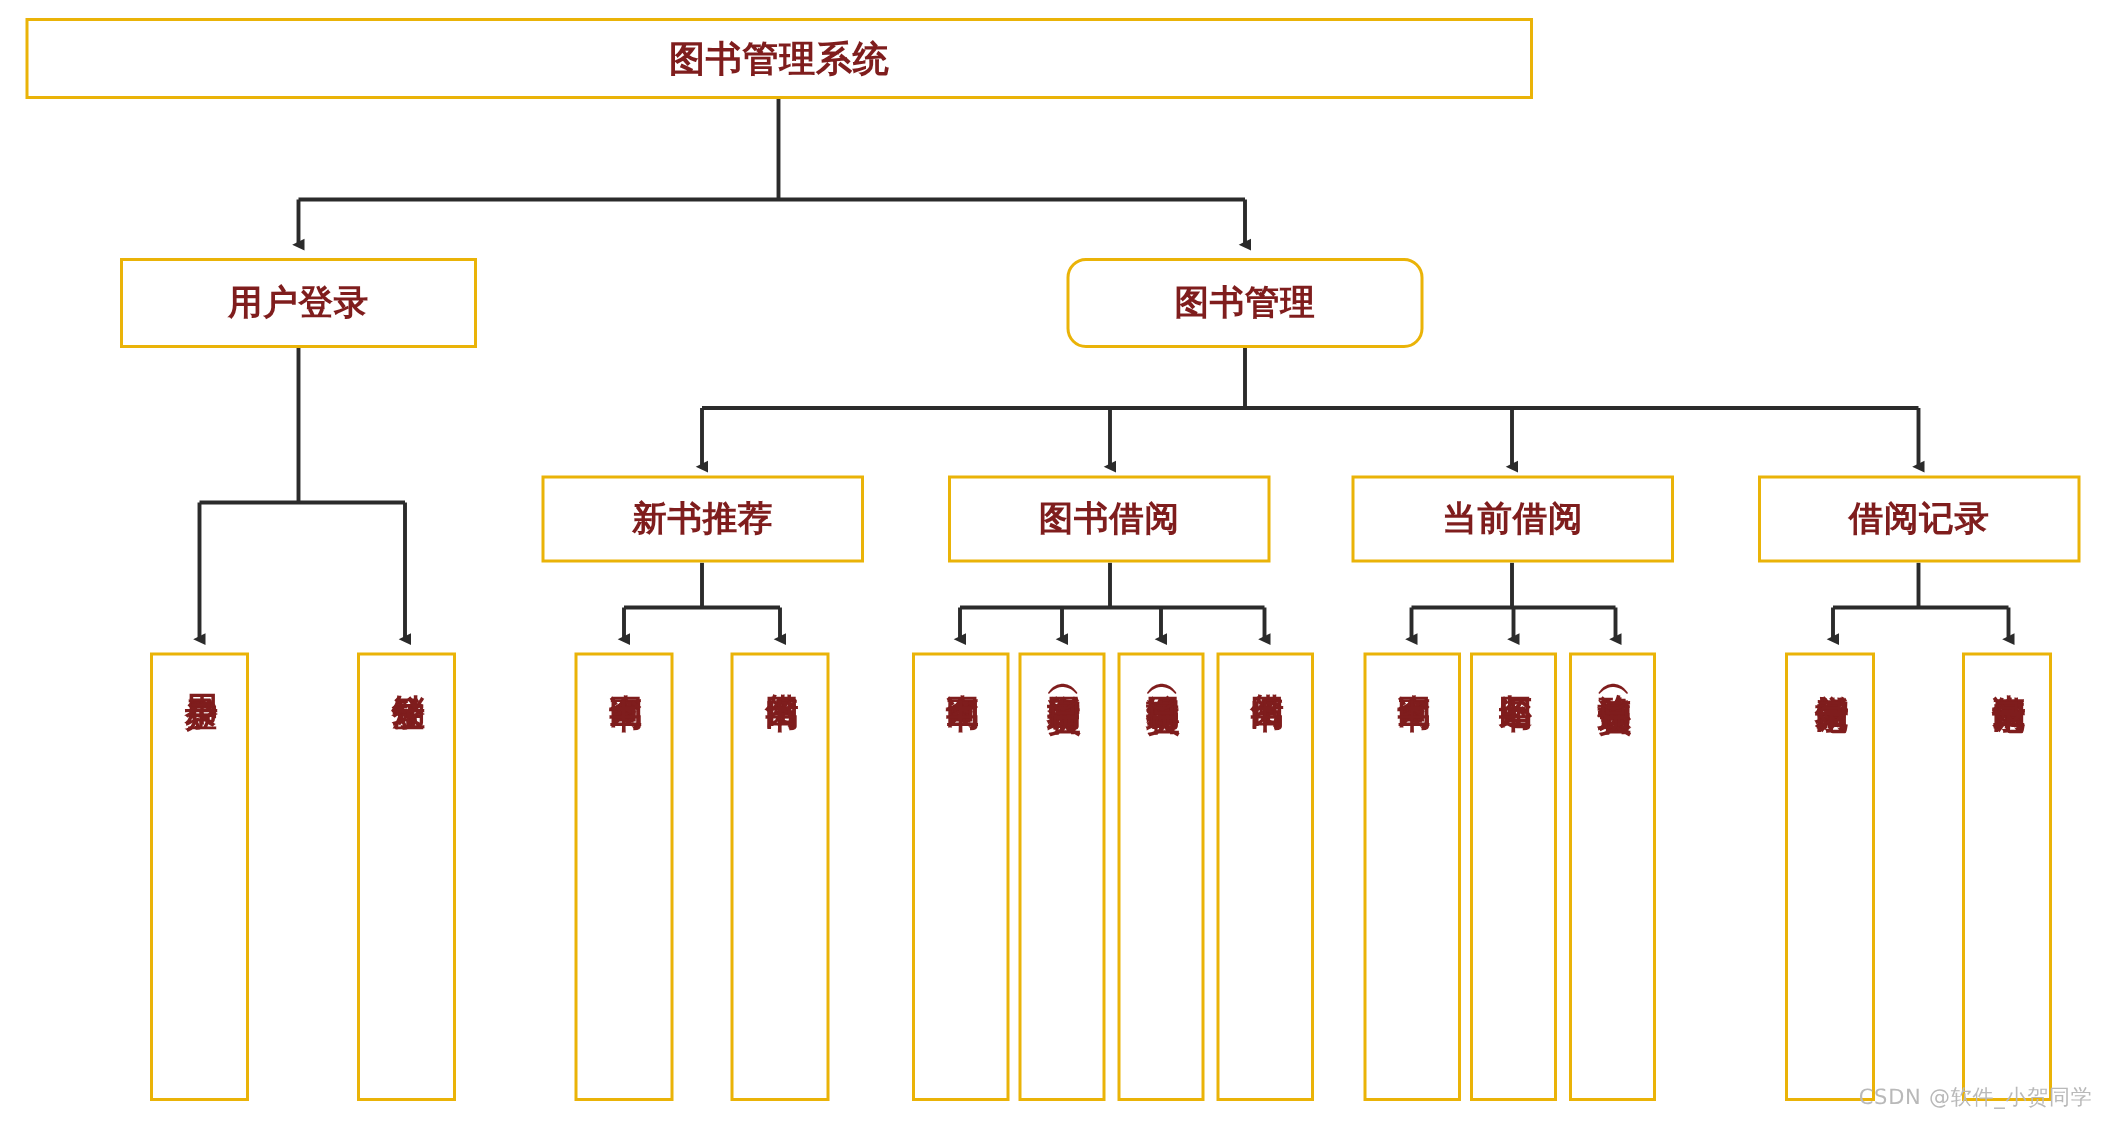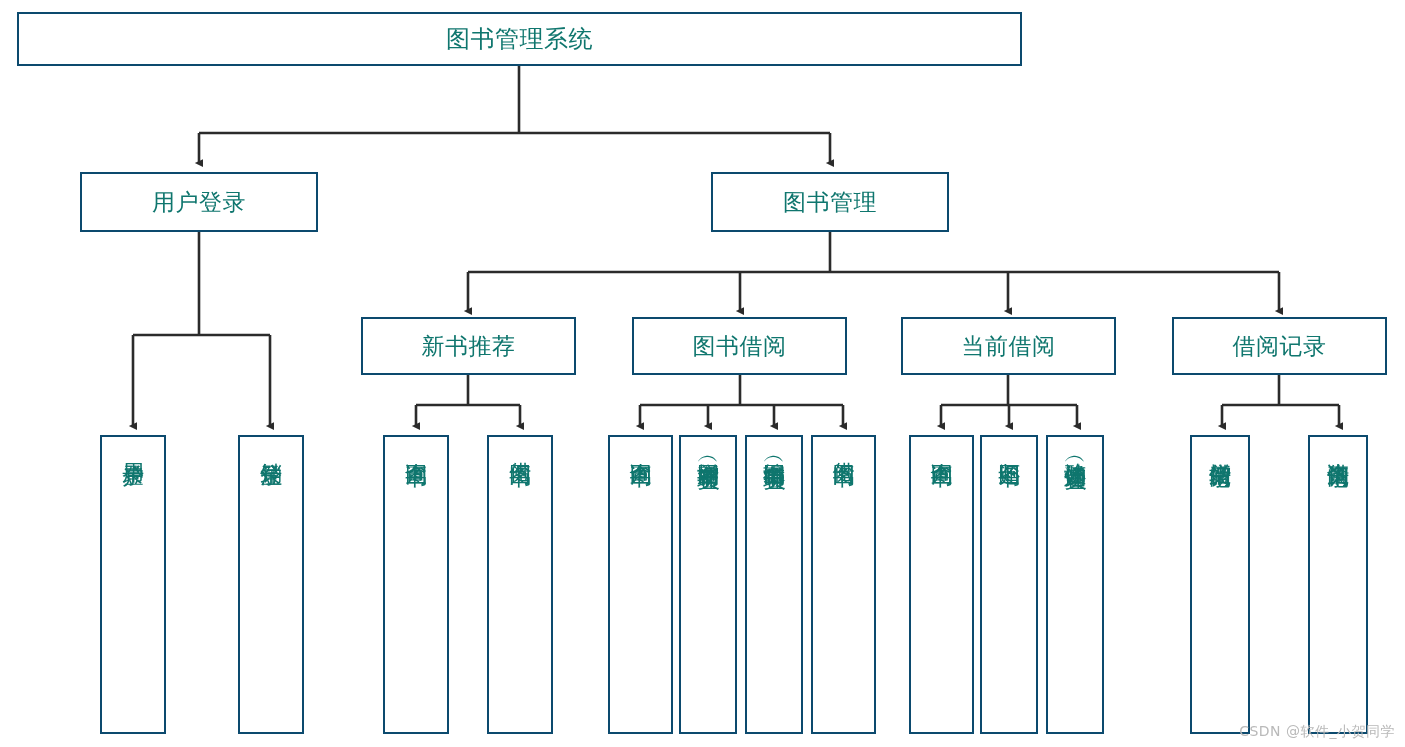--- a/index.html
+++ b/index.html
@@ -23,25 +23,26 @@
     left: 0;
     top: 0;
     width: 1405px;
     height: 747px;
     pointer-events: none;
   }
   .node {
     position: absolute;
     box-sizing: border-box;
     background: #ffffff;
-    border: 2px solid #0c4a6e;
+    border: 2px solid #eab308;
     display: flex;
     align-items: center;
     justify-content: center;
-    color: #0f766e;
+    color: #7f1d1d;
+    font-weight: bold;
   }
   .node .label {
     display: block;
     text-align: center;
     line-height: 1.25;
     white-space: nowrap;
   }
   
   .node.horiz .label {
     font-size: 23px;
@@ -132,21 +133,21 @@
   </svg>
 
   <div class="node horiz" id="node-root" style="left:17px; top:12px; width:1005px; height:54px;">
     <span class="label">图书管理系统</span>
   </div>
 
   <div class="node horiz" style="left:80px; top:172px; width:238px; height:60px;">
     <span class="label">用户登录</span>
   </div>
 
-  <div class="node horiz" style="left:711px; top:172px; width:238px; height:60px;">
+  <div class="node horiz" style="left:711px; top:172px; width:238px; height:60px;border-radius:13px;">
     <span class="label">图书管理</span>
   </div>
 
   <div class="node horiz" style="left:361px; top:317px; width:215px; height:58px;">
     <span class="label">新书推荐</span>
   </div>
 
   <div class="node horiz" style="left:632px; top:317px; width:215px; height:58px;">
     <span class="label">图书借阅</span>
   </div>

